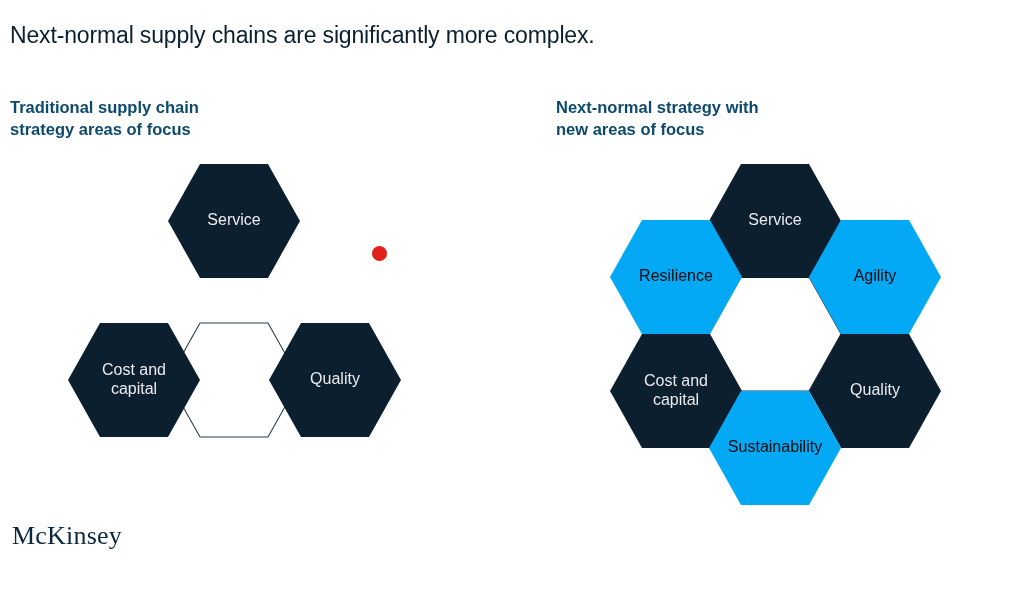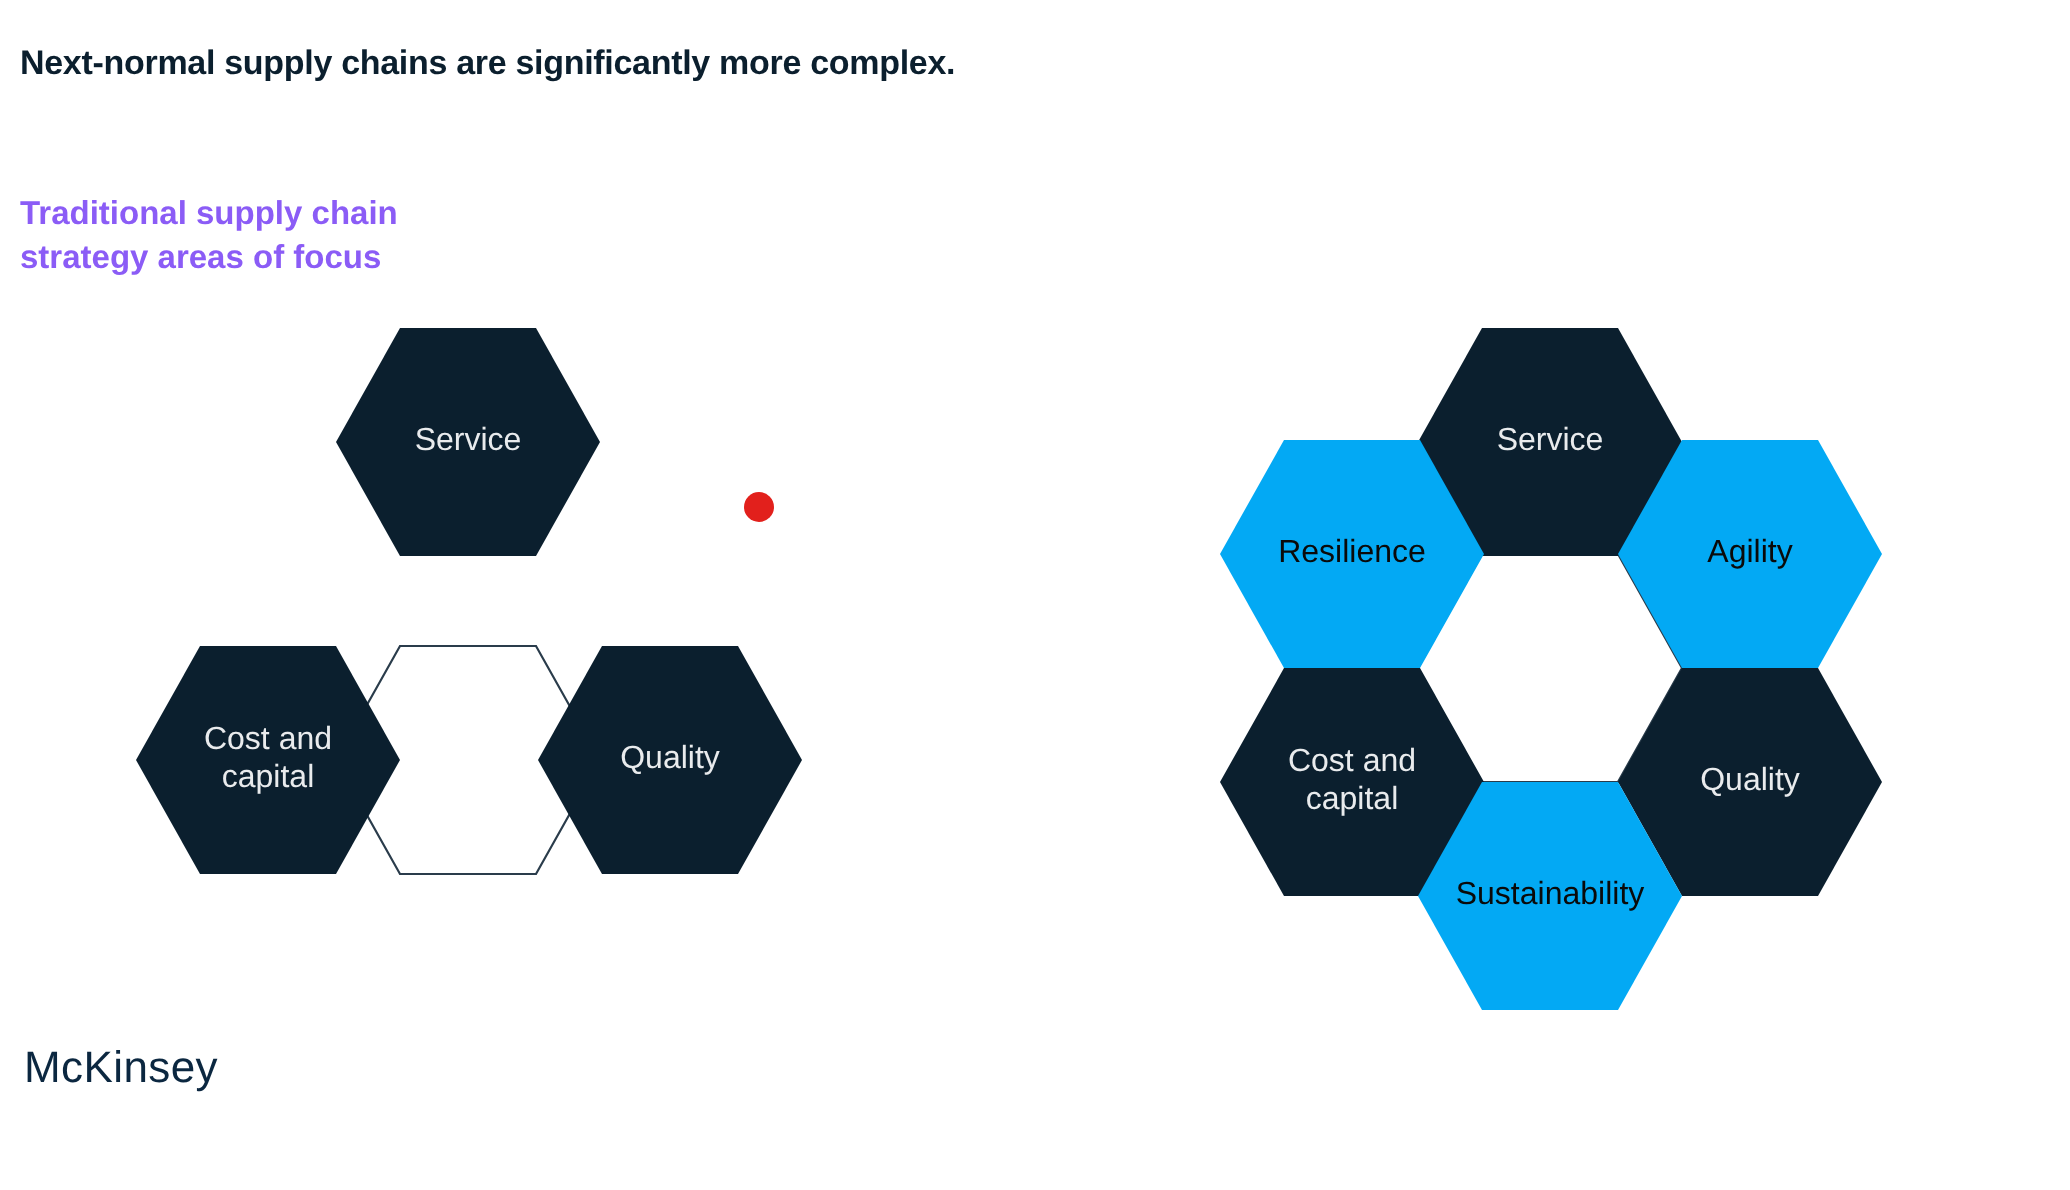--- a/index.html
+++ b/index.html
@@ -11,31 +11,31 @@
   }
   #page {
     position:relative;
     width:1035px; height:595px;
     background:#ffffff;
   }
   #title {
     position:absolute;
     left:10px; top:22px;
     width:960px;
-    font-size:17px;
-    font-weight:bold;
+    font-size:23px;
+    font-weight:normal;
     letter-spacing:-0.15px;
     color:#0b1f2e;
     line-height:1.2;
   }
   .col-heading {
     position:absolute;
     font-size:16.5px;
     font-weight:bold;
-    color:#8b5cf6;
+    color:#0c4a6e;
     line-height:1.35;
     white-space:pre-line;
   }
   #heading-left  { left:10px;  top:96px; width:300px; }
   #heading-right { left:556px; top:96px; width:330px; }
 
   #diagram-left, #diagram-right {
     position:absolute;
     top:0; left:0;
   }
@@ -46,22 +46,22 @@
     text-anchor:middle;
     dominant-baseline:middle;
   }
   .hex-label.on-dark { fill:#e9ebed; }
   .hex-label.on-blue { fill:#0a0a0a; }
 
   #logo {
     position:absolute;
     left:12px; top:522px;
     color:#0b2740;
-    font-family:Liberation Sans, sans-serif;
-    font-size:22px;
+    font-family:Liberation Serif, serif;
+    font-size:26px;
     line-height:1.05;
     letter-spacing:0.2px;
   }
   #logo .line2 { display:block; padding-left:32px; }
   #red-dot {
     position:absolute;
     width:15px; height:15px;
     border-radius:50%;
     background:#e2201c;
     left:372px; top:246px;
@@ -70,20 +70,22 @@
 </head>
 <body>
 
 <div id="page">
 
   <h1 id="title">Next-normal supply chains are significantly more complex.</h1>
 
   <div class="col-heading" id="heading-left">Traditional supply chain
 strategy areas of focus</div>
 
+  <div class="col-heading" id="heading-right">Next-normal strategy with
+new areas of focus</div>
 
   <svg id="diagram-left" width="1035" height="595">
     <g id="left-empty">
         <polygon points="200.0,323.0 268.0,323.0 300.0,380.0 268.0,437.0 200.0,437.0 168.0,380.0" fill="#ffffff" stroke="#2a3c4b" stroke-width="1.1"></polygon>
       </g>
     <g id="left-hexes">
         <polygon points="200.0,164.0 268.0,164.0 300.0,221.0 268.0,278.0 200.0,278.0 168.0,221.0" fill="#0b1f2e"></polygon>
         <text class="hex-label on-dark" x="234" y="221"><tspan x="234" dy="0">Service</tspan></text>
         <polygon points="100.0,323.0 168.0,323.0 200.0,380.0 168.0,437.0 100.0,437.0 68.0,380.0" fill="#0b1f2e"></polygon>
         <text class="hex-label on-dark" x="134" y="380"><tspan x="134" dy="-9.5">Cost and</tspan><tspan x="134" dy="19">capital</tspan></text>

